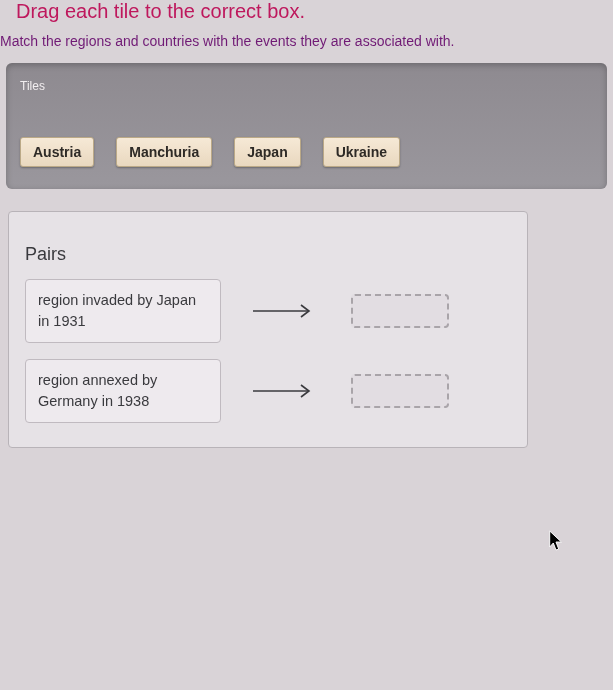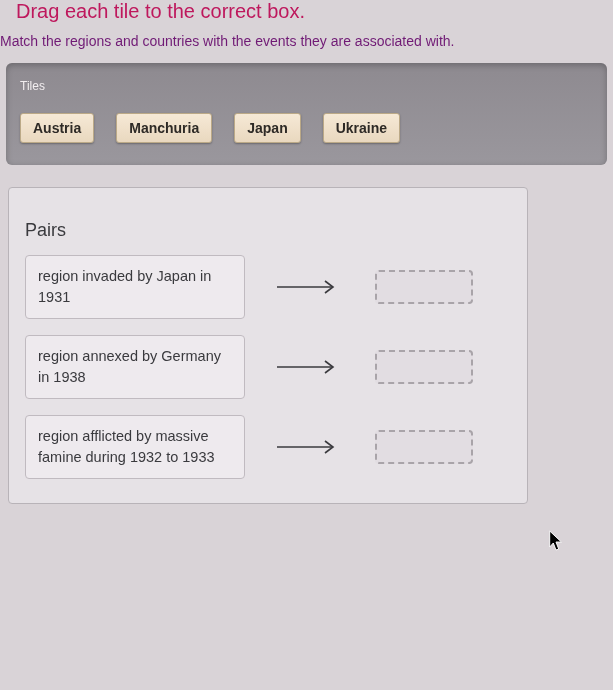--- a/index.html
+++ b/index.html
@@ -46,20 +46,21 @@
     background: linear-gradient(#f6e9d6, #e9d8bf);
     border: 1px solid #bba987;
     border-radius: 3px;
     padding: 6px 12px;
     font-size: 14px;
     font-weight: 600;
     color: #2e2a26;
     box-shadow: 0 1px 2px rgba(0,0,0,0.3);
     white-space: nowrap;
     cursor: grab;
+    margin-top: 24px;
   }
   .pairs-panel {
     margin: 22px 8px 0 8px;
     background: #e6e2e6;
     border: 1px solid #b8b3b8;
     border-radius: 4px;
     width: 520px;
     padding: 16px 16px 8px 16px;
   }
   .pairs-title {
@@ -68,21 +69,21 @@
     color: #3a3a3e;
     margin-bottom: 14px;
     margin-top: 16px;
   }
   .pair-row {
     display: flex;
     align-items: center;
     margin-bottom: 16px;
   }
   .clue {
-    width: 220px;
+    width: 196px;
     background: #eeeaee;
     border: 1px solid #c0bac0;
     border-radius: 4px;
     padding: 10px 12px;
     font-size: 14.5px;
     line-height: 1.45;
     color: #3a3a3e;
   }
   .arrow-wrap {
     width: 130px;
@@ -143,29 +144,19 @@
       <svg width="70" height="14" viewBox="0 0 70 14">
           <line x1="2" y1="7" x2="58" y2="7" stroke="#3a3a3e" stroke-width="1.6"></line>
           <polyline points="50,1 58,7 50,13" fill="none" stroke="#3a3a3e" stroke-width="1.6"></polyline>
         </svg>
     </div>
     <div class="dropzone"></div>
   </div>
 
 
 
-  <div class="pair-row">
-    <div class="clue">region afflicted by massive famine during 1932 to 1933</div>
-    <div class="arrow-wrap">
-      <svg width="70" height="14" viewBox="0 0 70 14">
-          <line x1="2" y1="7" x2="58" y2="7" stroke="#3a3a3e" stroke-width="1.6"></line>
-          <polyline points="50,1 58,7 50,13" fill="none" stroke="#3a3a3e" stroke-width="1.6"></polyline>
-        </svg>
-    </div>
-    <div class="dropzone"></div>
-  </div>
 </div>
 
 <div class="cursor">
   <svg width="16" height="22" viewBox="0 0 16 22">
     <path d="M1 1 L1 17 L5 13 L8 20 L11 19 L8 12 L14 12 Z" fill="#000" stroke="#fff" stroke-width="1"></path>
   </svg>
 </div>
 
 </body></html>

